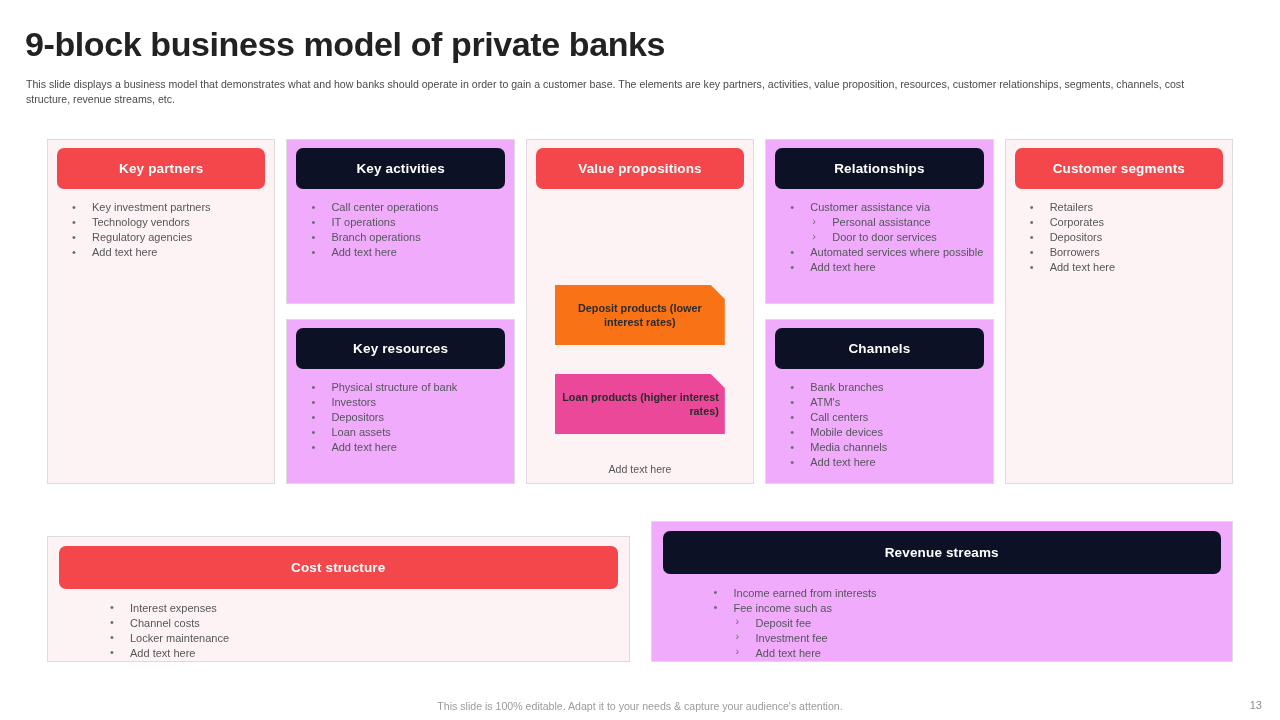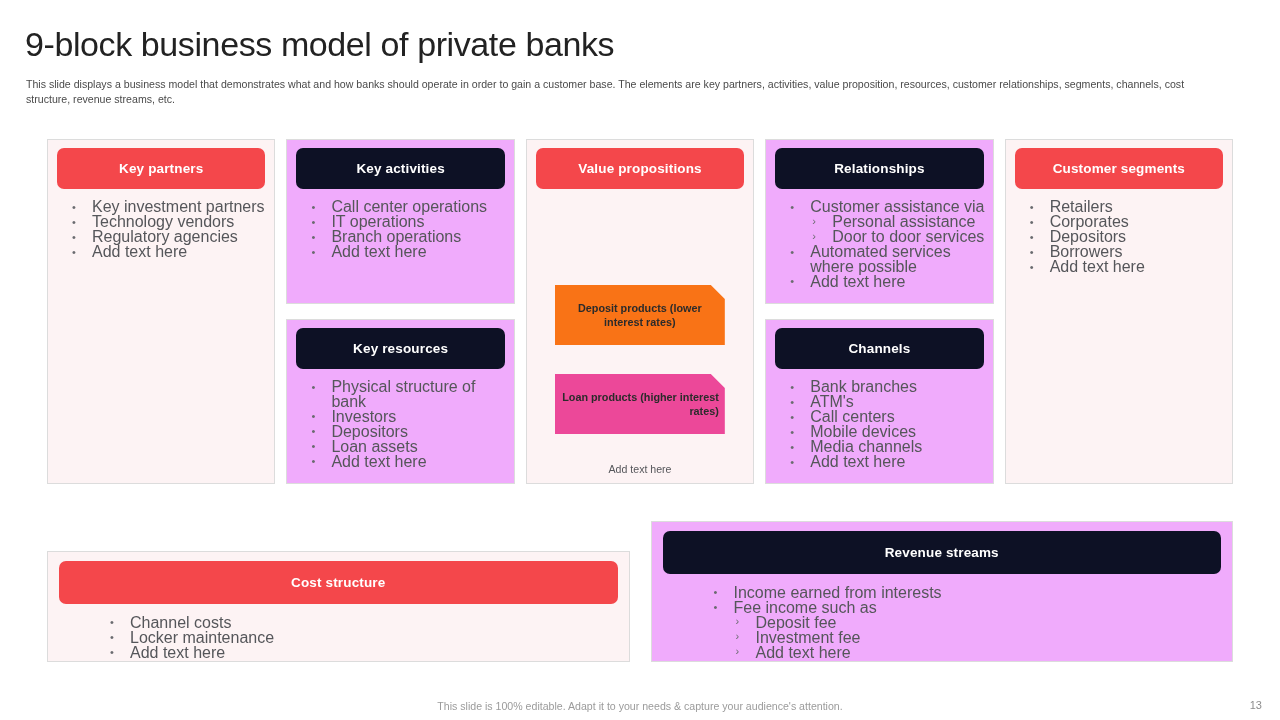--- a/index.html
+++ b/index.html
@@ -7,21 +7,21 @@
     width: 1280px; height: 720px;
     background: #ffffff;
     font-family: "Liberation Sans", sans-serif;
     overflow: hidden;
   }
   .slide { position: relative; width: 1280px; height: 720px; background: #fff; }
 
   
   .page-title {
     position: absolute; left: 25px; top: 22px;
-    font-size: 34px; font-weight: normal; color: #222222;
+    font-size: 34px; font-weight: bold; color: #222222;
     letter-spacing: -0.4px; line-height: 44px; white-space: nowrap;
   }
   .page-desc {
     position: absolute; left: 26px; top: 77px; width: 1180px;
     font-size: 10.6px; color: #4a4a4a; line-height: 15px;
   }
 
   
   .grid {
     position: absolute; left: 47px; top: 139px;
@@ -49,21 +49,21 @@
     color: #ffffff; font-weight: bold; font-size: 13.5px;
     letter-spacing: 0.15px;
   }
   .bar.red  { background: #f4474b; }
   .bar.navy { background: #0d1125; }
 
   
   ul.bullets { list-style: none; margin: 11px 0 0 0; padding: 0 8px 0 22px; }
   ul.bullets > li {
     position: relative; padding-left: 22px;
-    font-size: 16px; color: #55565a; line-height: 14.6px;
+    font-size: 11px; color: #55565a; line-height: 14.6px;
     margin-bottom: 0.5px;
   }
   ul.bullets > li.lvl1::before {
     content: "\2022";
     position: absolute; left: 2px; top: -0.5px;
     font-size: 11px; color: #6a6b6f;
   }
   ul.bullets > li.lvl2 {
     padding-left: 44px; color: #55565a;
   }
@@ -202,20 +202,21 @@
         </ul>
       </div>
     </div>
 
   </div>
 
   <div class="bottom">
     <div class="panel pink">
       <div class="bar red">Cost structure</div>
       <ul class="bullets">
+        <li class="lvl1">Interest expenses</li>
         <li class="lvl1">Channel costs</li>
         <li class="lvl1">Locker maintenance</li>
         <li class="lvl1">Add text here</li>
       </ul>
     </div>
     <div class="panel blue">
       <div class="bar navy">Revenue streams</div>
       <ul class="bullets">
         <li class="lvl1">Income earned from interests</li>
         <li class="lvl1">Fee income such as</li>

